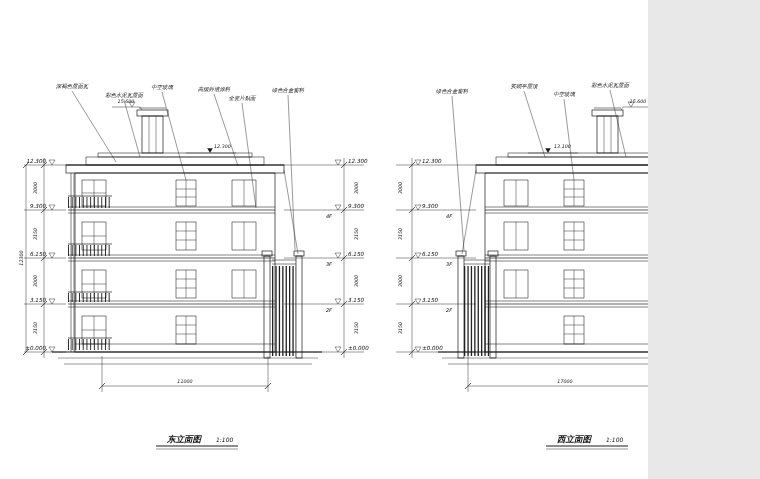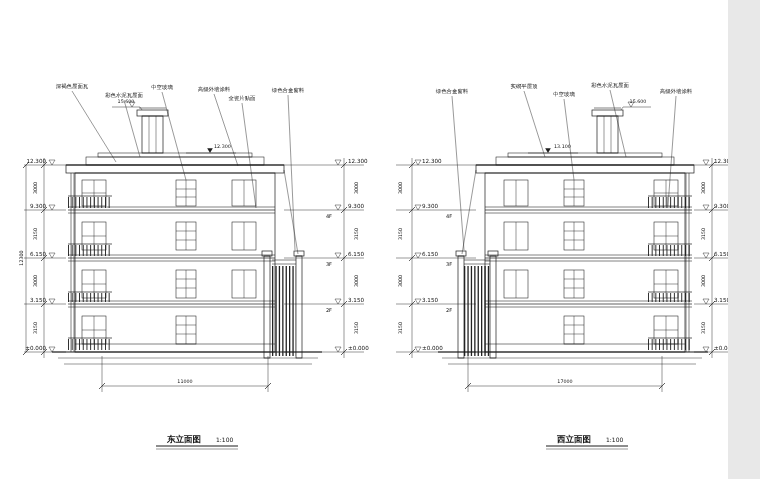--- a/index.html
+++ b/index.html
@@ -1,17 +1,17 @@
 <!DOCTYPE html>
 <html><head>
 <meta charset="utf-8">
 <style>
   html,body{margin:0;padding:0;background:#e8e8e8;}
-  #stage{width:728px;height:479px;background:#ffffff;position:relative;overflow:hidden;
-         font-family:"DejaVu Sans",sans-serif;}
+  #stage{width:648px;height:479px;background:#ffffff;position:relative;overflow:hidden;
+         font-family:"DejaVu Sans",sans-serif;font-style:italic;}
   svg{display:block}
   svg line, svg path, svg rect, svg polyline{stroke:#1c1c1c;fill:none;stroke-width:.55}
   .ln{stroke-width:.45}
   .ln1{stroke-width:.7}
   .ln2{stroke-width:1.1}
   .fillb{fill:#1c1c1c;stroke:none}
   text{fill:#111;stroke:none;font-family:"DejaVu Sans",sans-serif}
   .lvl{font-size:5.6px}
   .dim{font-size:4.8px}
   .ann{font-size:5.4px}

